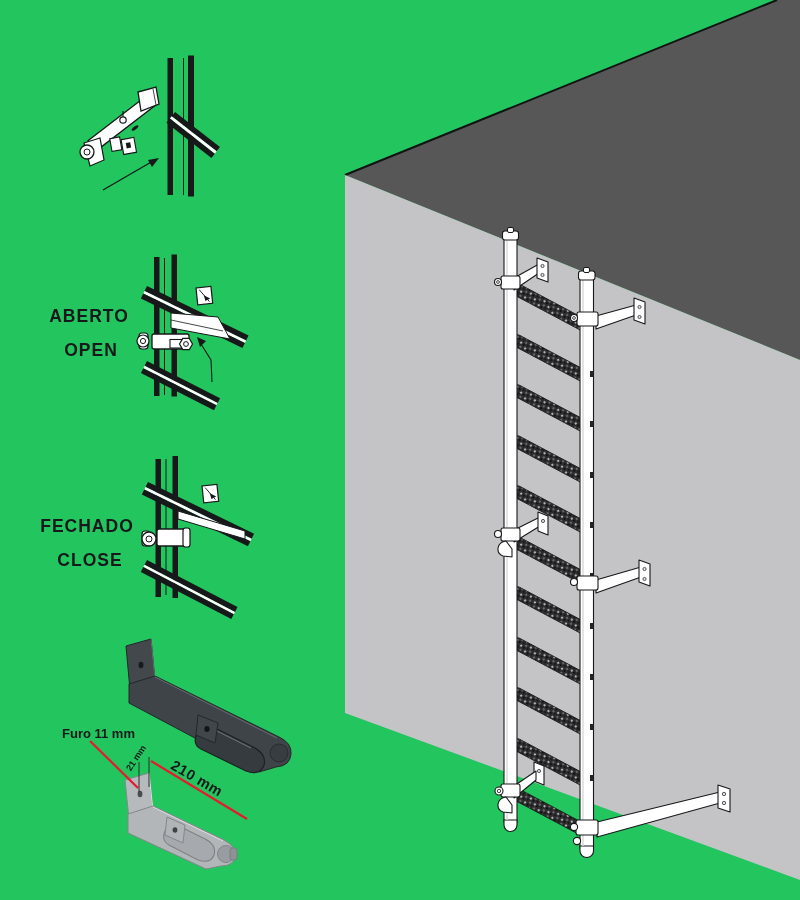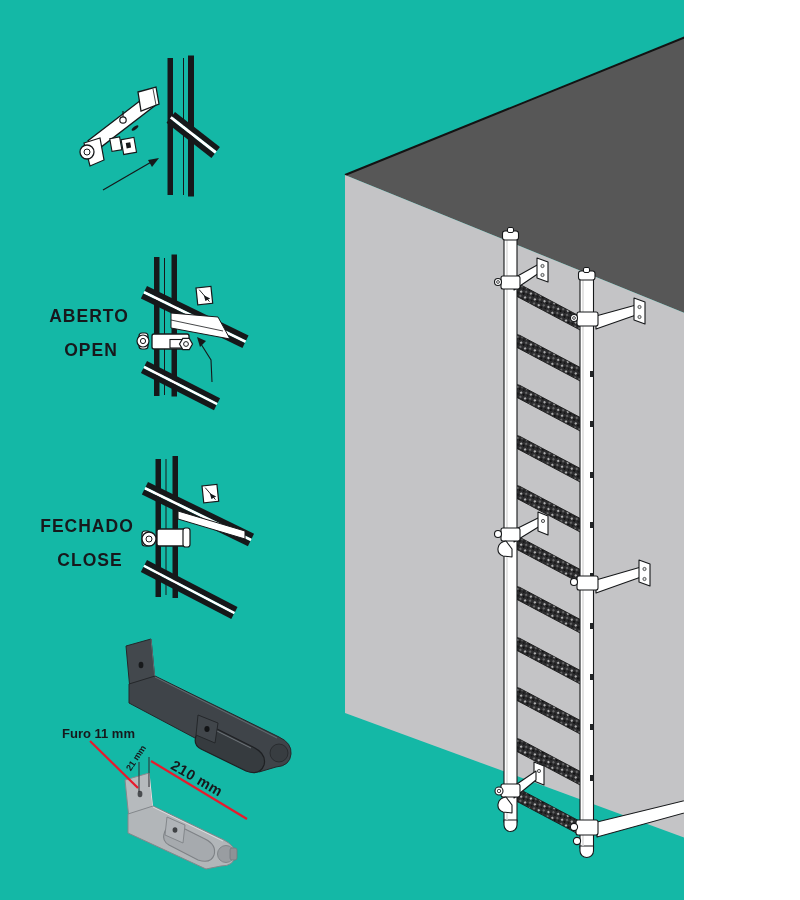--- a/index.html
+++ b/index.html
@@ -1,16 +1,16 @@
 <!DOCTYPE html>
 <html><head>
 <meta charset="utf-8">
 <style>
   html,body{margin:0;padding:0;background:#ffffff;}
-  .page{position:relative;width:684px;height:900px;background:#14b8a6;overflow:hidden;
+  .page{position:relative;width:800px;height:900px;background:#22c55e;overflow:hidden;
         font-family:"Liberation Sans", sans-serif;}
   svg{position:absolute;left:0;top:0;}
   text{font-family:"Liberation Sans", sans-serif;}
   .cap-label{font-weight:bold;letter-spacing:1px;fill:#17181c;font-size:17.5px;}
   .dim-label{font-weight:bold;fill:#17181c;}
 </style>
 </head>
 <body>
 
 <div class="page">

